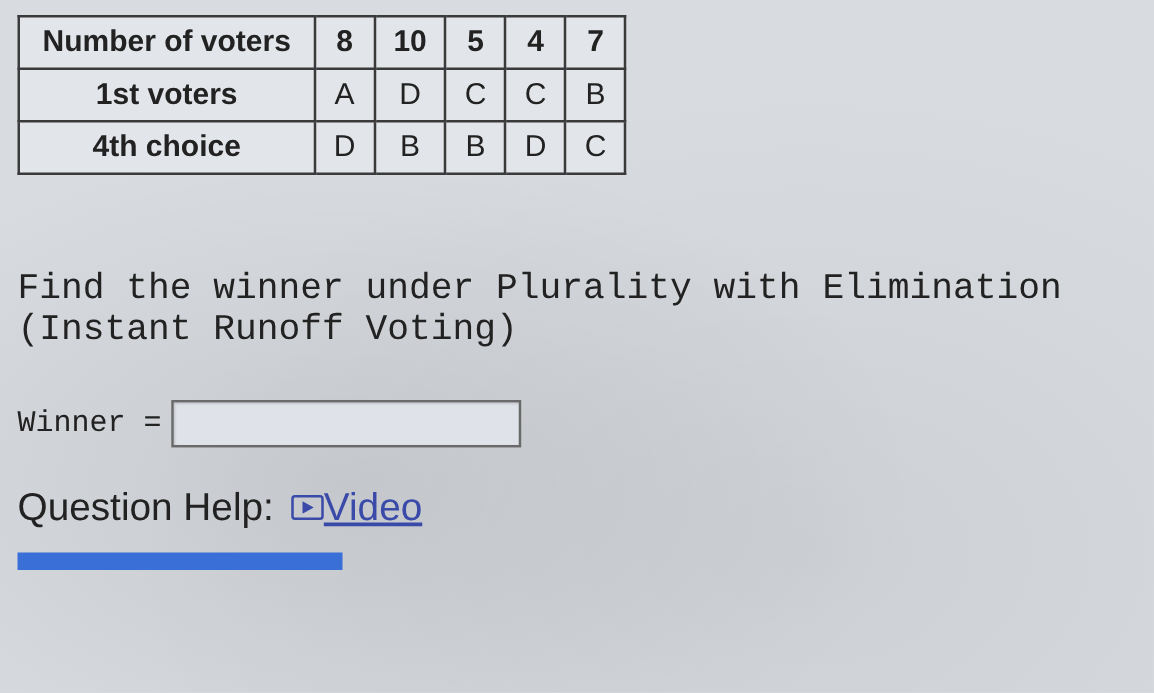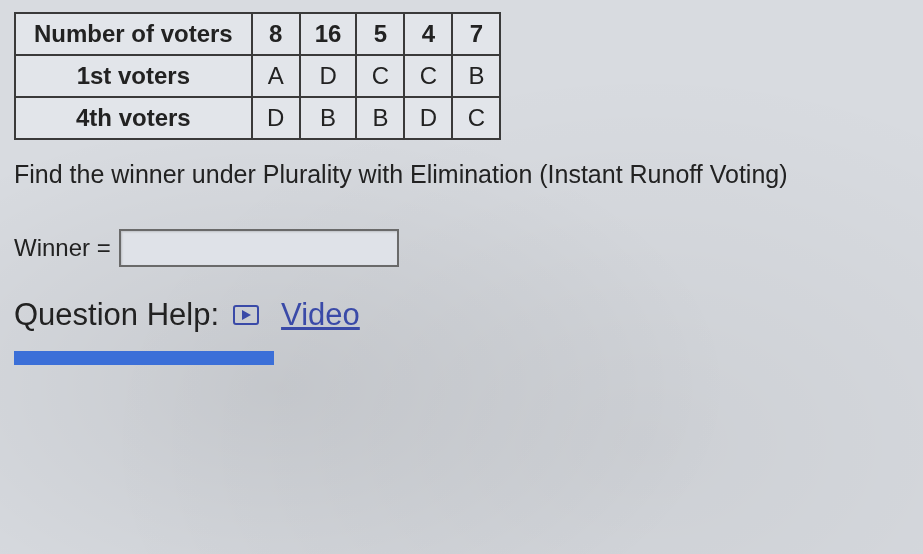--- a/index.html
+++ b/index.html
@@ -35,35 +35,37 @@
     .pref-table tr:first-child th.row-header {
       font-weight: 700;
     }
     .pref-table tr:first-child td {
       font-weight: 700;
     }
     .pref-table td {
       min-width: 48px;
     }
     .question-text {
-      margin-top: 20px;
+      margin-top: 74px;
       margin-left: 6px;
-      font-size: 25px;
+      font-size: 29px;
       font-weight: 400;
       color: #222;
+      font-family: Liberation Mono, monospace;
     }
     .answer-row {
       margin-top: 40px;
       margin-left: 6px;
       display: flex;
       align-items: center;
       font-size: 24px;
     }
     .answer-row .label {
       margin-right: 8px;
+      font-family: Liberation Mono, monospace;
     }
     .answer-input {
       border: 2px solid #6a6a6a;
       background: #dfe2e8;
       width: 280px;
       height: 38px;
       font-size: 20px;
       padding: 4px 8px;
       box-shadow: inset 1px 1px 2px rgba(0,0,0,0.15);
     }
@@ -73,21 +75,21 @@
       font-size: 31px;
       display: flex;
       align-items: center;
       gap: 14px;
     }
     .help-link {
       color: #3a4aa8;
       text-decoration: underline;
       display: inline-flex;
       align-items: center;
-      gap: 22px;
+      gap: 0;
       cursor: pointer;
     }
     .video-icon {
       display: inline-flex;
       border: 2px solid #3a4aa8;
       border-radius: 3px;
       width: 26px;
       height: 20px;
       align-items: center;
       justify-content: center;
@@ -102,35 +104,35 @@
     }
   </style>
 </head>
 <body>
 
 <table class="pref-table">
   <tbody>
       <tr>
     <th class="row-header">Number of voters</th>
     <td>8</td>
-    <td>16</td>
+    <td>10</td>
     <td>5</td>
     <td>4</td>
     <td>7</td>
   </tr>
   <tr>
     <th class="row-header">1st voters</th>
     <td>A</td>
     <td>D</td>
     <td>C</td>
     <td>C</td>
     <td>B</td>
   </tr>
   <tr>
-    <th class="row-header">4th voters</th>
+    <th class="row-header">4th choice</th>
     <td>D</td>
     <td>B</td>
     <td>B</td>
     <td>D</td>
     <td>C</td>
   </tr>
 </tbody>
   </table>
 
 <div class="question-text">Find the winner under Plurality with Elimination (Instant Runoff Voting)</div>

